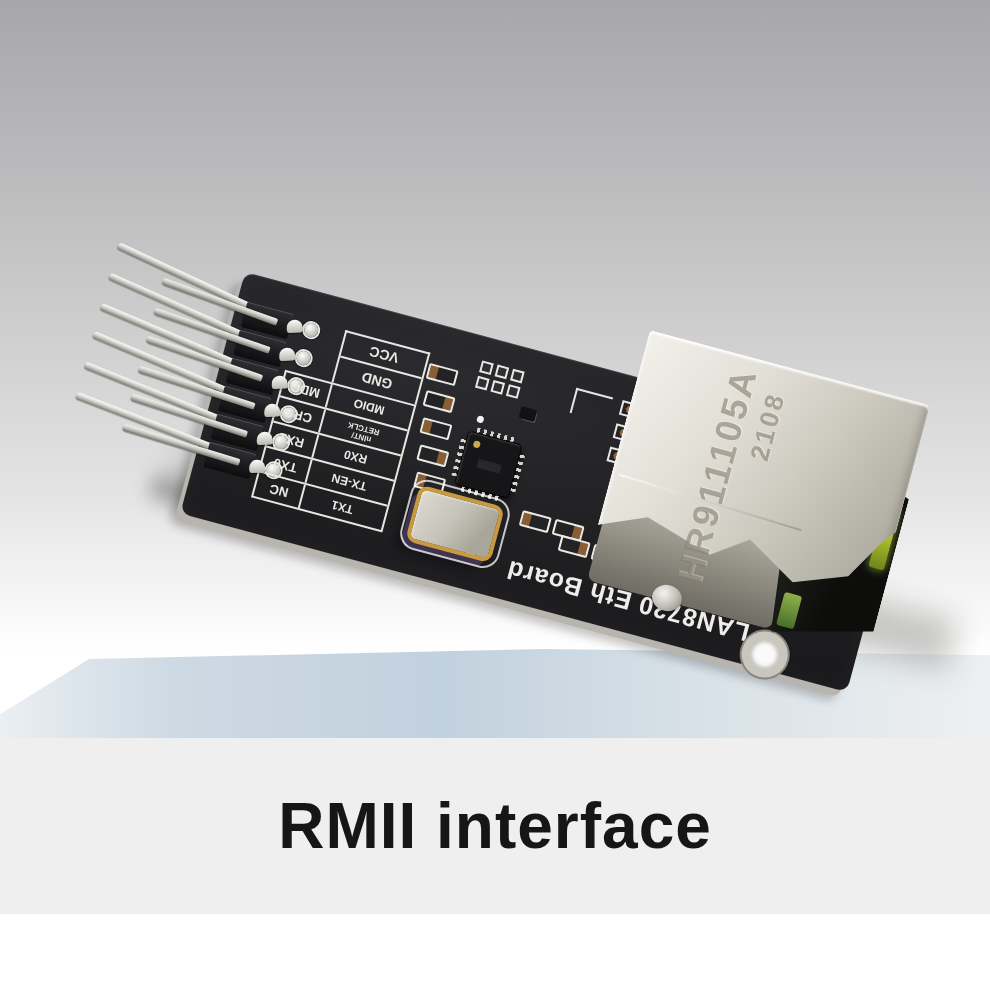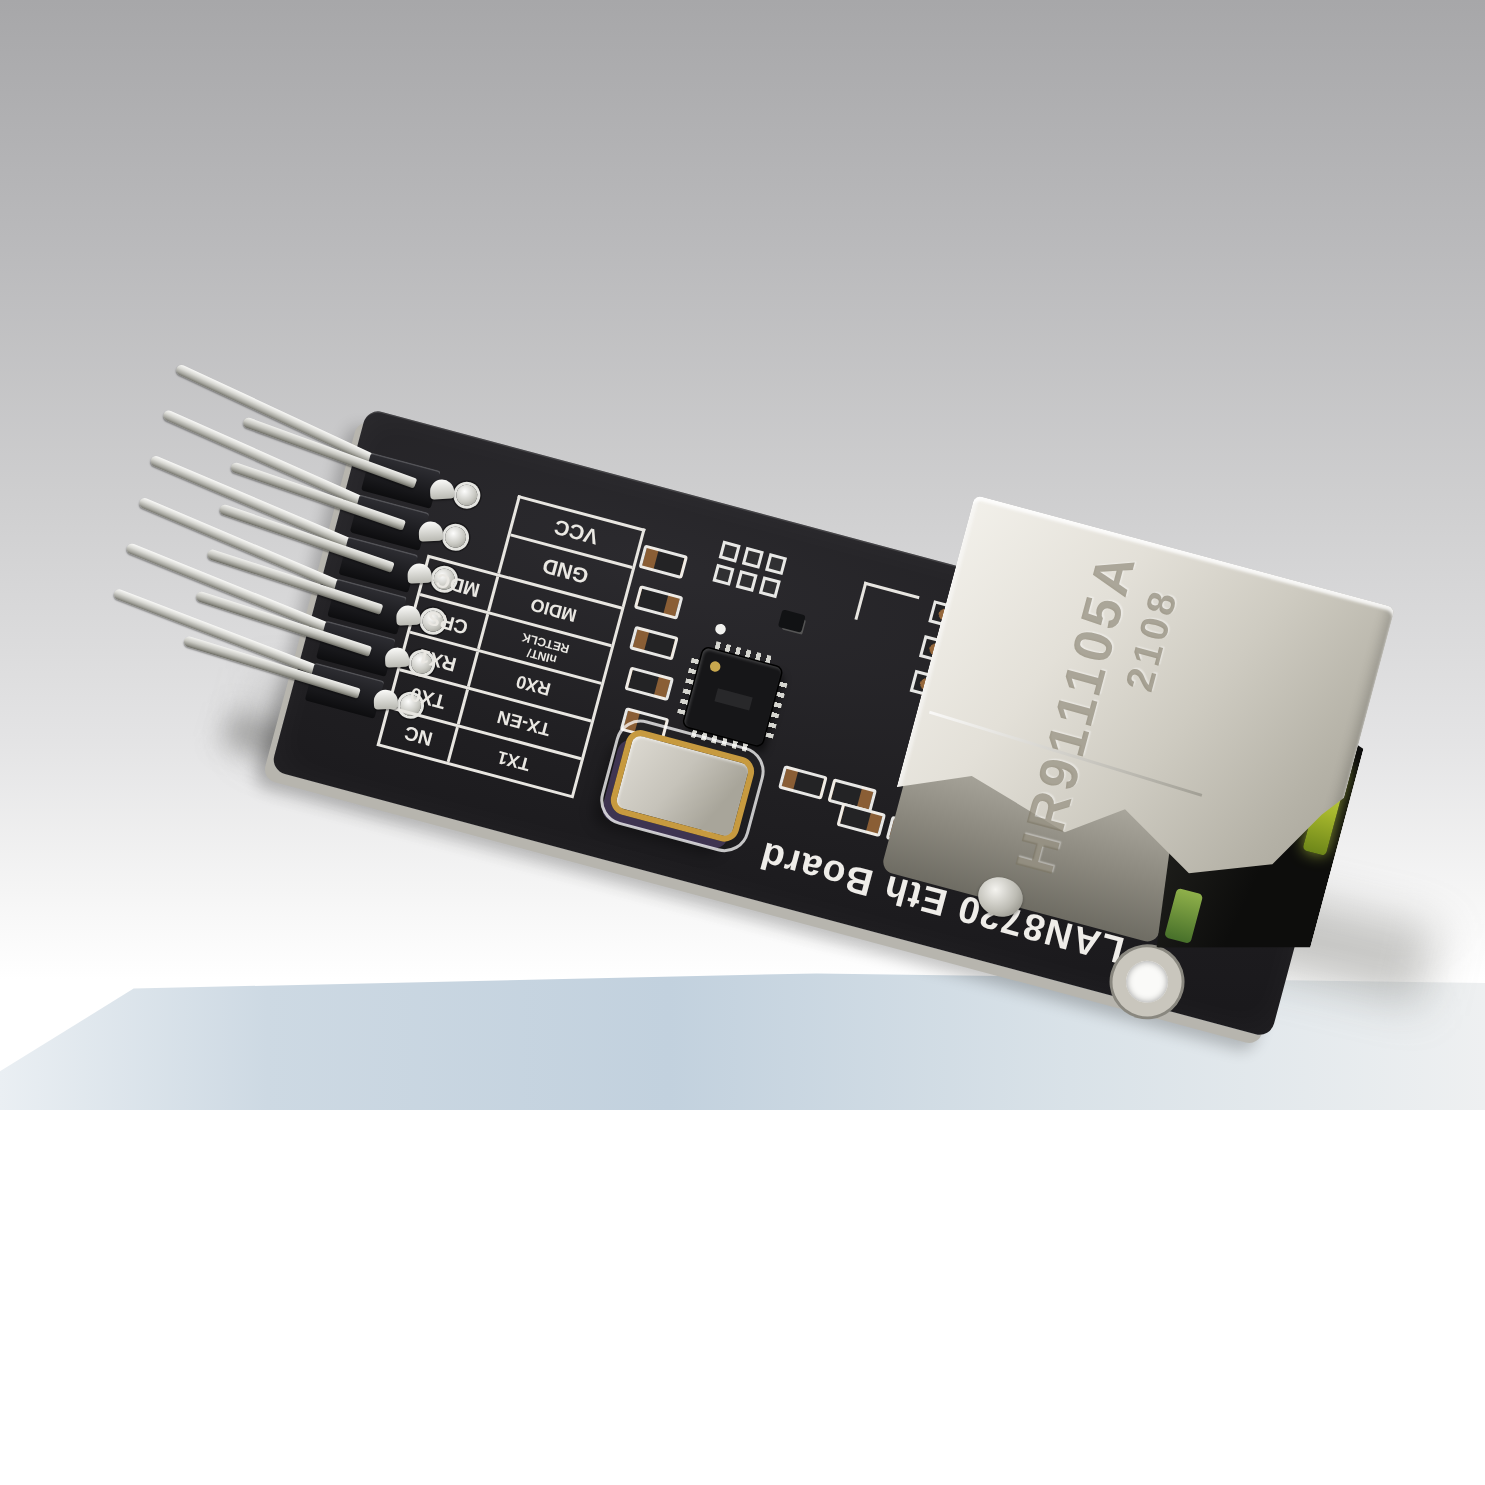--- a/index.html
+++ b/index.html
@@ -324,13 +324,16 @@
     </div>
     <div class="jack-body"></div>
     <div class="jack-seam"></div>
     <div class="jack-text">
       <div class="jt1">HR911105A</div>
       <div class="jt2">2108</div>
     </div>
   </div>
   <div class="rivet"></div>
 
+  <div class="band-gray">
+    <div class="caption">RMII interface</div>
+  </div>
 </div>
 
 </body></html>

